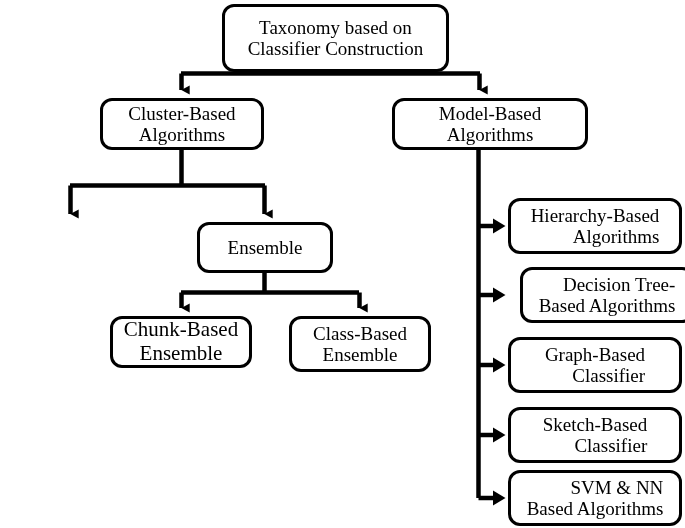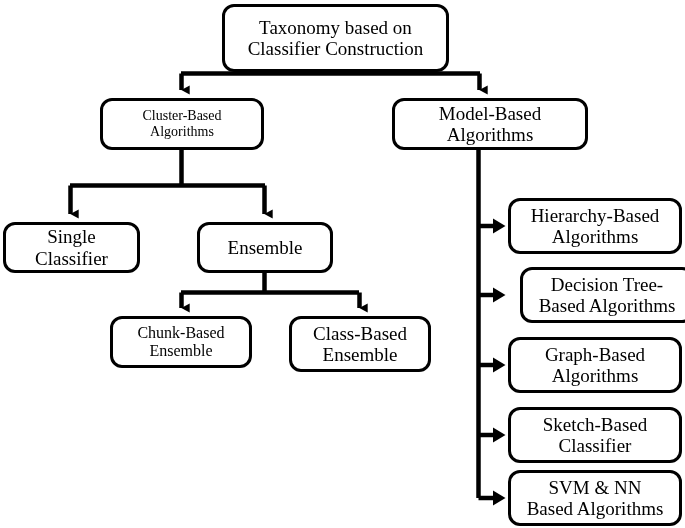--- a/index.html
+++ b/index.html
@@ -35,27 +35,27 @@
     color: #000000;
     line-height: 1.12;
     z-index: 3;
   }
   .node .label {
     display: block;
     padding: 0 6px;
     white-space: pre-line;
   }
   .n-root   { left: 222px; top: 4px;   width: 227px; height: 68px;  font-size: 19px; }
-  .n-l1     { left: 100px; top: 98px;  width: 164px; height: 52px;  font-size: 14px; }
+  .n-l1     { left: 100px; top: 98px;  width: 164px; height: 52px;  font-size: 19px; }
   .n-r1     { left: 392px; top: 98px;  width: 196px; height: 52px;  font-size: 19px; }
   .n-single { left: 3px;   top: 222px; width: 137px; height: 51px;  font-size: 19px; }
   .n-ens    { left: 197px; top: 222px; width: 136px; height: 51px;  font-size: 19px; }
-  .n-chunk  { left: 110px; top: 316px; width: 142px; height: 52px;  font-size: 16px; }
+  .n-chunk  { left: 110px; top: 316px; width: 142px; height: 52px;  font-size: 21px; }
   .n-class  { left: 289px; top: 316px; width: 142px; height: 56px;  font-size: 19px; }
-  .n-right  { left: 508px; width: 174px; height: 56px; font-size: 19px; }
+  .n-right  { left: 508px; width: 174px; height: 56px; font-size: 19px; text-align: right; }
   .r0 { top: 198px; }
   .r1 { top: 267px; margin-left: 12px; }
   .r2 { top: 337px; }
   .r3 { top: 407px; }
   .r4 { top: 470px; }
 </style>
 </head>
 <body>
 
 <div id="diagram">
@@ -120,24 +120,20 @@
   <div class="node n-l1">
     <span class="label">Cluster-Based
 Algorithms</span>
   </div>
 
   <div class="node n-r1">
     <span class="label">Model-Based
 Algorithms</span>
   </div>
 
-  <div class="node n-single">
-    <span class="label">Single
-Classifier</span>
-  </div>
 
   <div class="node n-ens">
     <span class="label">Ensemble</span>
   </div>
 
   <div class="node n-chunk">
     <span class="label">Chunk-Based
 Ensemble</span>
   </div>
 
@@ -151,21 +147,21 @@
 Algorithms</span>
   </div>
 
   <div class="node n-right r1">
     <span class="label">Decision Tree-
 Based Algorithms</span>
   </div>
 
   <div class="node n-right r2">
     <span class="label">Graph-Based
-Algorithms</span>
+Classifier</span>
   </div>
 
   <div class="node n-right r3">
     <span class="label">Sketch-Based
 Classifier</span>
   </div>
 
   <div class="node n-right r4">
     <span class="label">SVM &amp; NN
 Based Algorithms</span>

